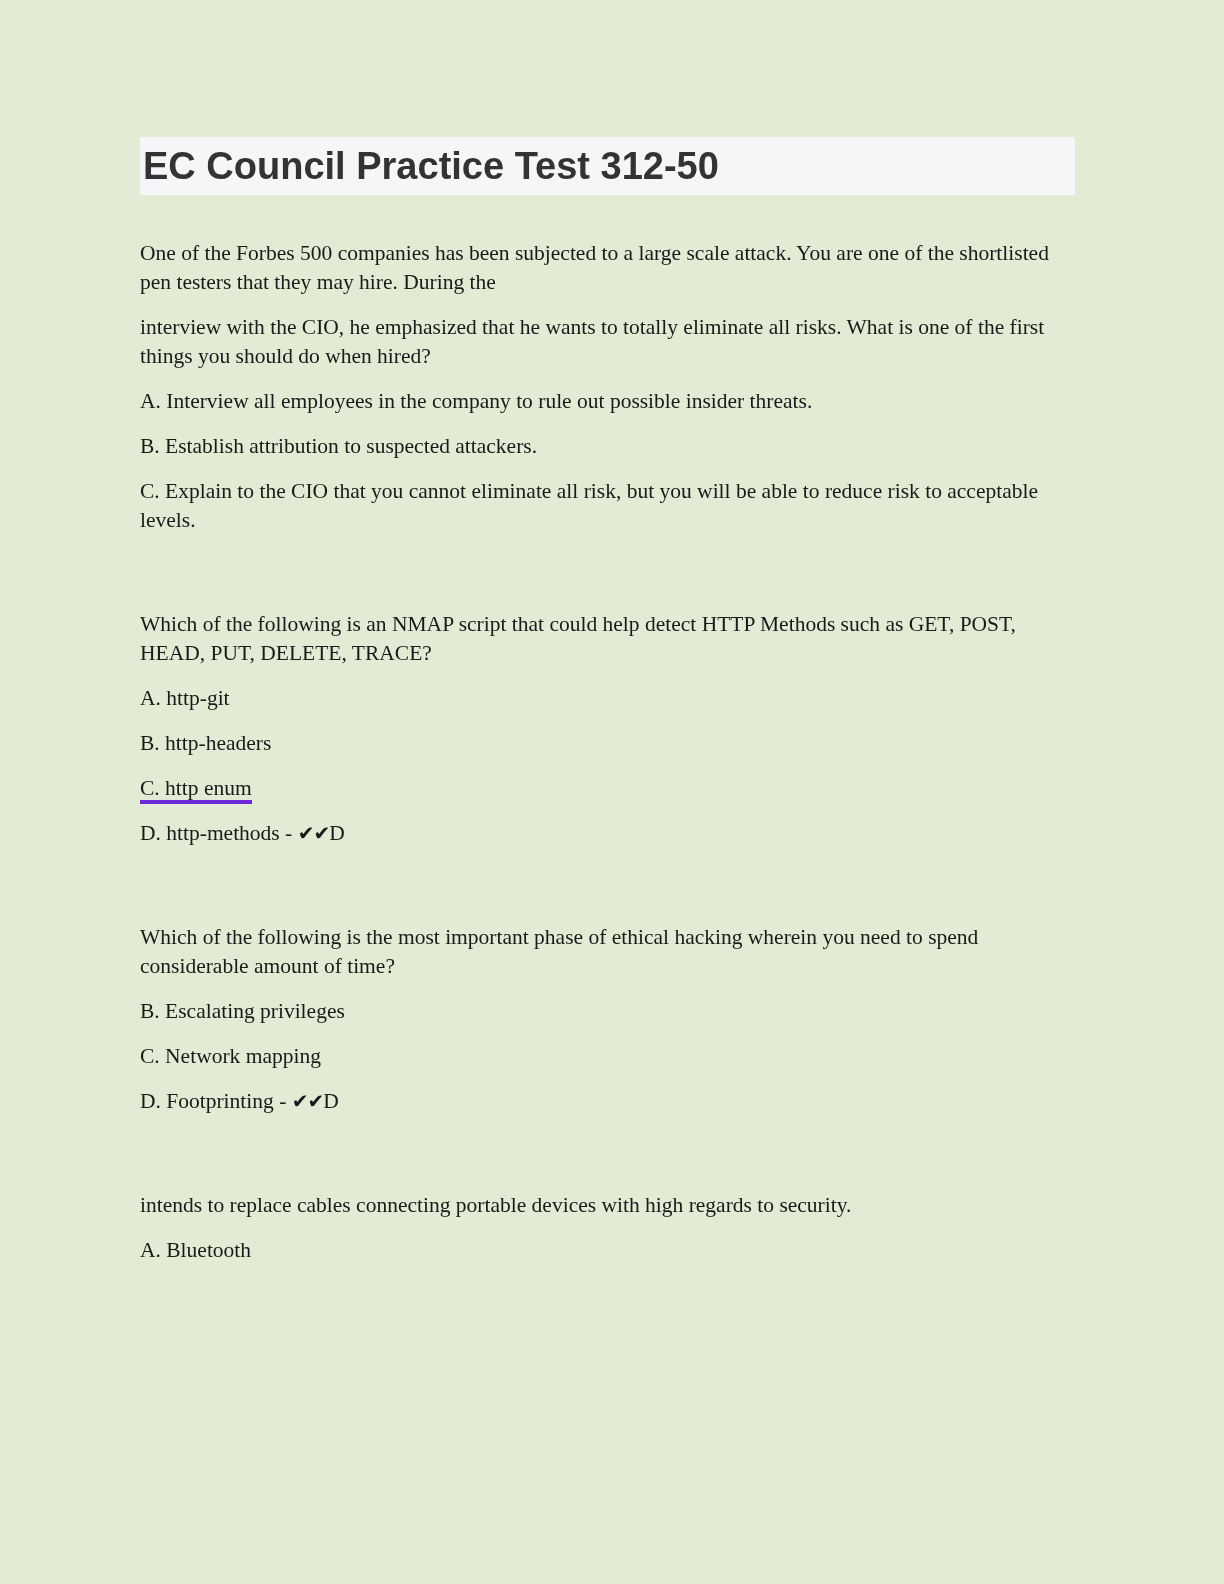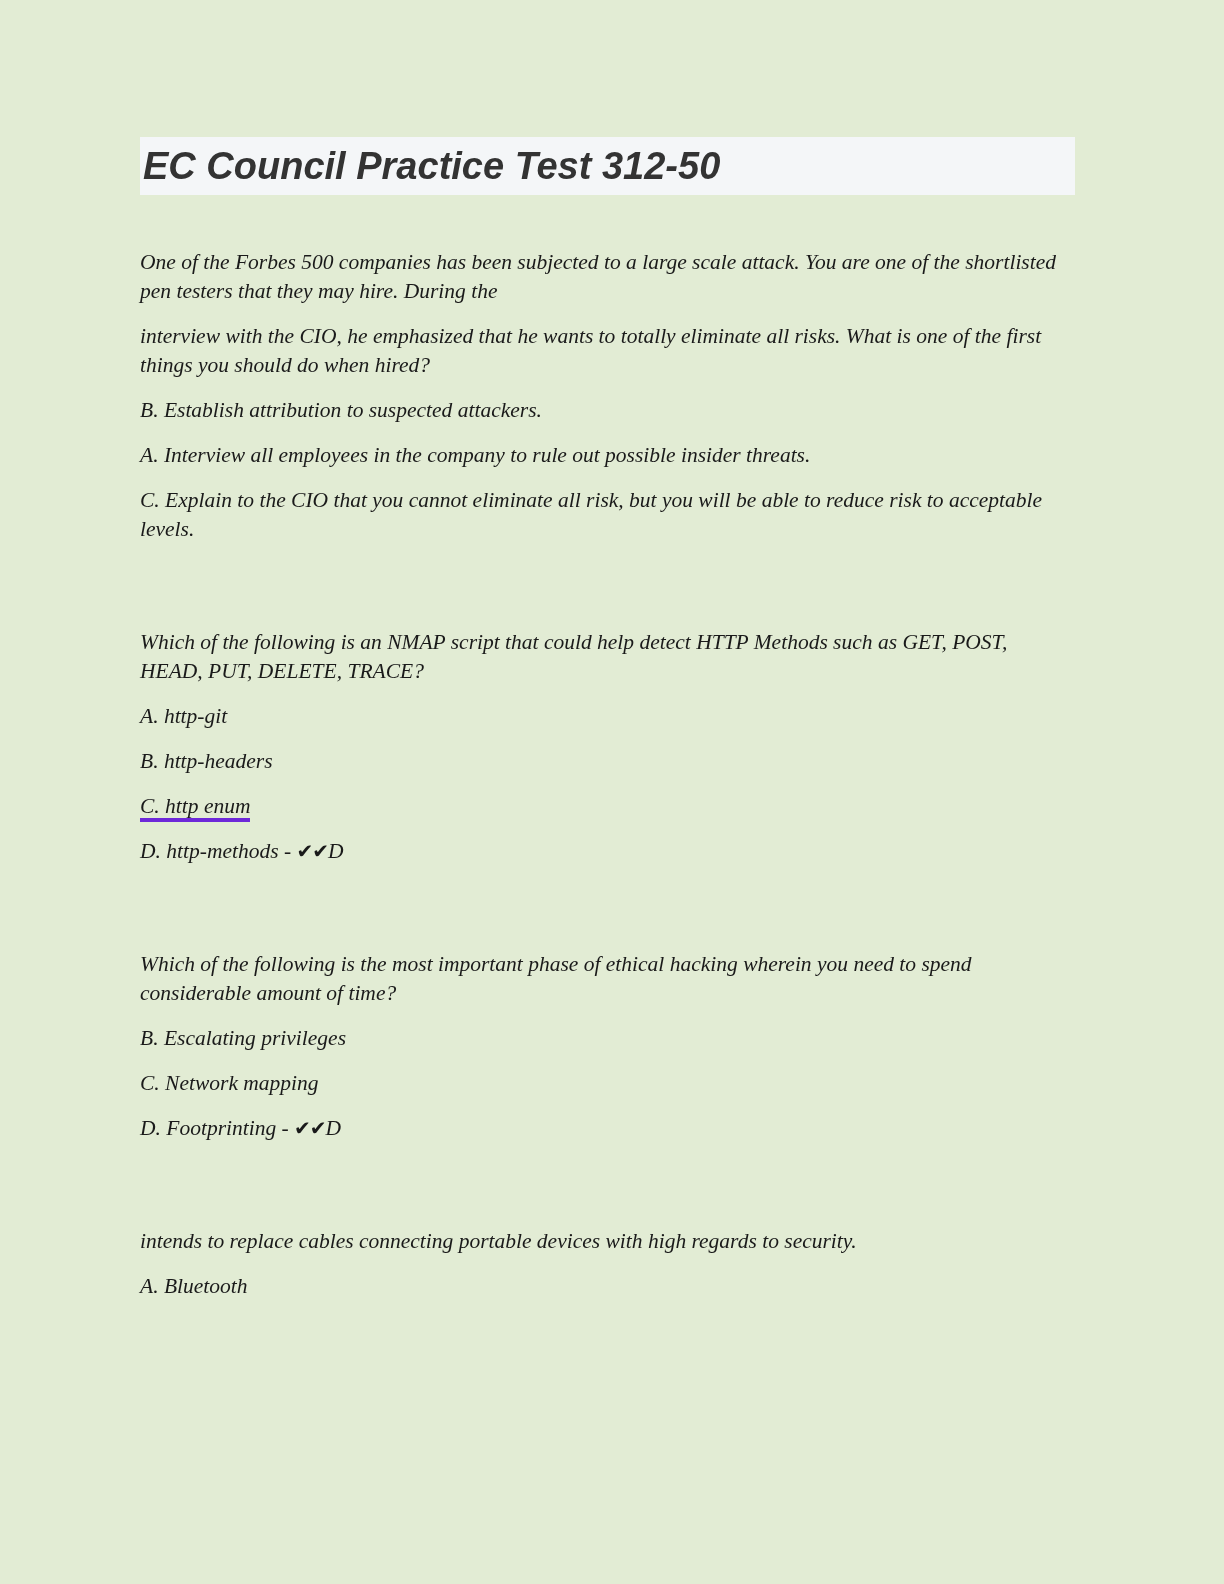--- a/index.html
+++ b/index.html
@@ -13,21 +13,20 @@
     font-family: "Liberation Serif", serif;
     color: #1a1a1a;
     overflow: hidden;
   }
   .page {
     position: relative;
     width: 972px;
     height: 1584px;
     box-sizing: border-box;
     padding: 0;
-    font-style: italic;
   }
   .title-bar {
     position: absolute;
     left: 140px;
     top: 137px;
     width: 935px;
     height: 58px;
     background: #f4f6f8;
   }
   .doc-title {
@@ -42,21 +41,21 @@
     letter-spacing: 0px;
     white-space: nowrap;
   }
   .content {
     position: absolute;
     left: 140px;
     top: 232px;
     width: 930px;
   }
   p {
-    margin: 16px 0 0 0;
+    margin: 7px 0 0 0;
     font-size: 21.5px;
     line-height: 29px;
     color: #1a1a1a;
   }
   .para {
     margin-bottom: 16px;
   }
   .block-gap {
     height: 52px;
   }
@@ -75,22 +74,22 @@
 <div class="page">
 
   <div class="title-bar"></div>
   <div class="doc-title">EC Council Practice Test 312-50</div>
 
   <div class="content">
 
     <div>
       <p class="para">One of the Forbes 500 companies has been subjected to a large scale attack. You are one of the shortlisted pen testers that they may hire. During the</p>
       <p class="para">interview with the CIO, he emphasized that he wants to totally eliminate all risks. What is one of the first things you should do when hired?</p>
+      <p class="para">A. Interview all employees in the company to rule out possible insider threats.</p>
       <p class="para">B. Establish attribution to suspected attackers.</p>
-      <p class="para">A. Interview all employees in the company to rule out possible insider threats.</p>
       <p class="para">C. Explain to the CIO that you cannot eliminate all risk, but you will be able to reduce risk to acceptable levels.</p>
     </div>
 
     <div class="block-gap"></div>
 
     <div>
       <p class="para">Which of the following is an NMAP script that could help detect HTTP Methods such as GET, POST, HEAD, PUT, DELETE, TRACE?</p>
       <p class="para">A. http-git</p>
       <p class="para">B. http-headers</p>
       <p class="para"><span class="underline-dotted">C. http enum</span></p>

